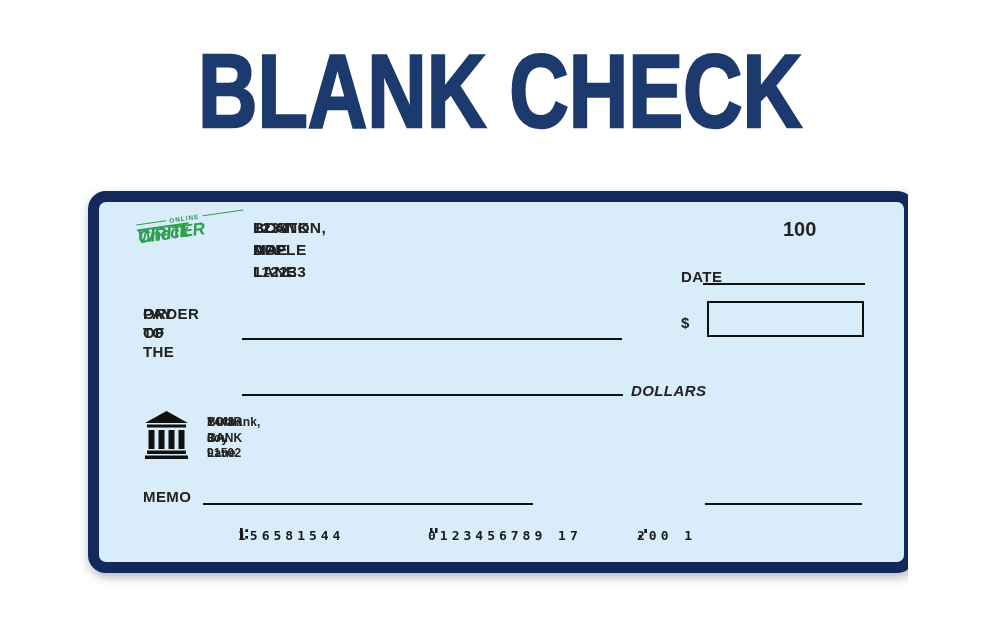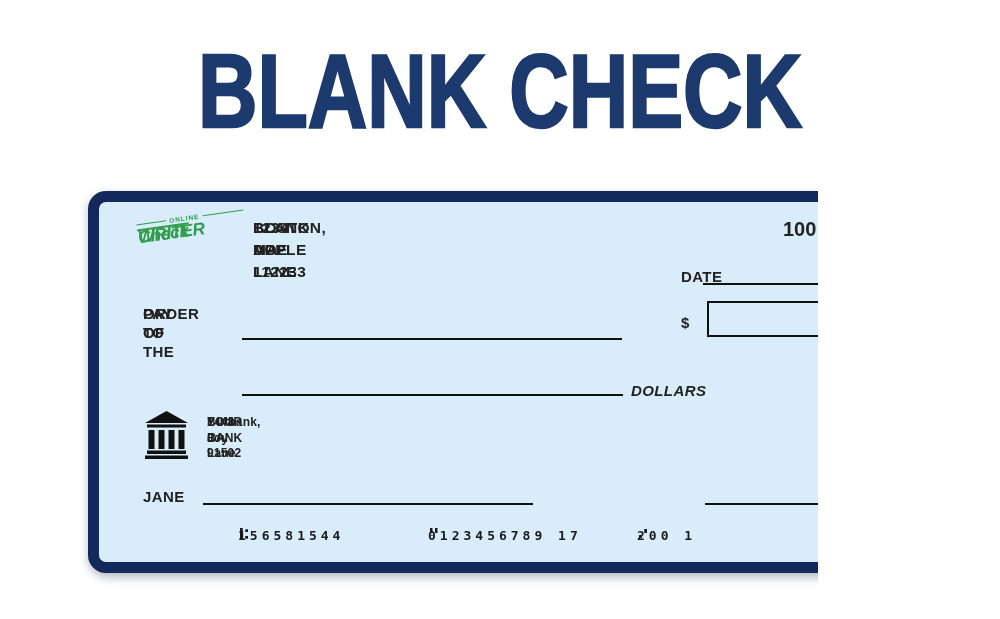--- a/index.html
+++ b/index.html
@@ -1,18 +1,18 @@
 <!DOCTYPE html>
 <html><head>
 <meta charset="utf-8">
 <style>
   * { margin:0; padding:0; box-sizing:border-box; }
   html,body { background:#ffffff; }
   .page {
-    position:relative; width:818px; height:619px; background:#ffffff;
+    position:relative; width:908px; height:619px; background:#ffffff;
     font-family:"Liberation Sans", sans-serif; overflow:hidden;
   }
   .title {
     position:absolute; top:40px; left:0; width:1000px; text-align:center;
     font-size:103px; line-height:1; font-weight:bold; color:#1c3a6e;
     -webkit-text-stroke:2.5px #1c3a6e; letter-spacing:0;
     transform:scaleX(0.80); white-space:nowrap;
   }
   .check {
     position:absolute; left:88px; top:191px; width:827px; height:382px;
@@ -119,21 +119,21 @@
         <rect x="2" y="39.5" width="39" height="3.5"></rect>
         <rect x="0" y="44.5" width="43" height="3.5"></rect>
       </g>
     </svg>
     <div class="bank-info ink">
       <div>YOUR BANK</div>
       <div>1448 Joy Lane</div>
       <div>Burbank, CA 91502</div>
     </div>
 
-    <div class="memo-label ink">JANE</div>
+    <div class="memo-label ink">MEMO</div>
     <div class="hline memo-line"></div>
     <div class="hline signature-line"></div>
 
     <div class="micr micr-routing">
         <svg width="9" height="12" viewBox="0 0 9 12">
           <rect x="0" y="0" width="2.5" height="12" fill="#1a1a1a"></rect>
           <rect x="5.5" y="1.5" width="2.5" height="2.5" fill="#1a1a1a"></rect>
           <rect x="5.5" y="8" width="2.5" height="2.5" fill="#1a1a1a"></rect>
         </svg>
         <span>156581544</span>

